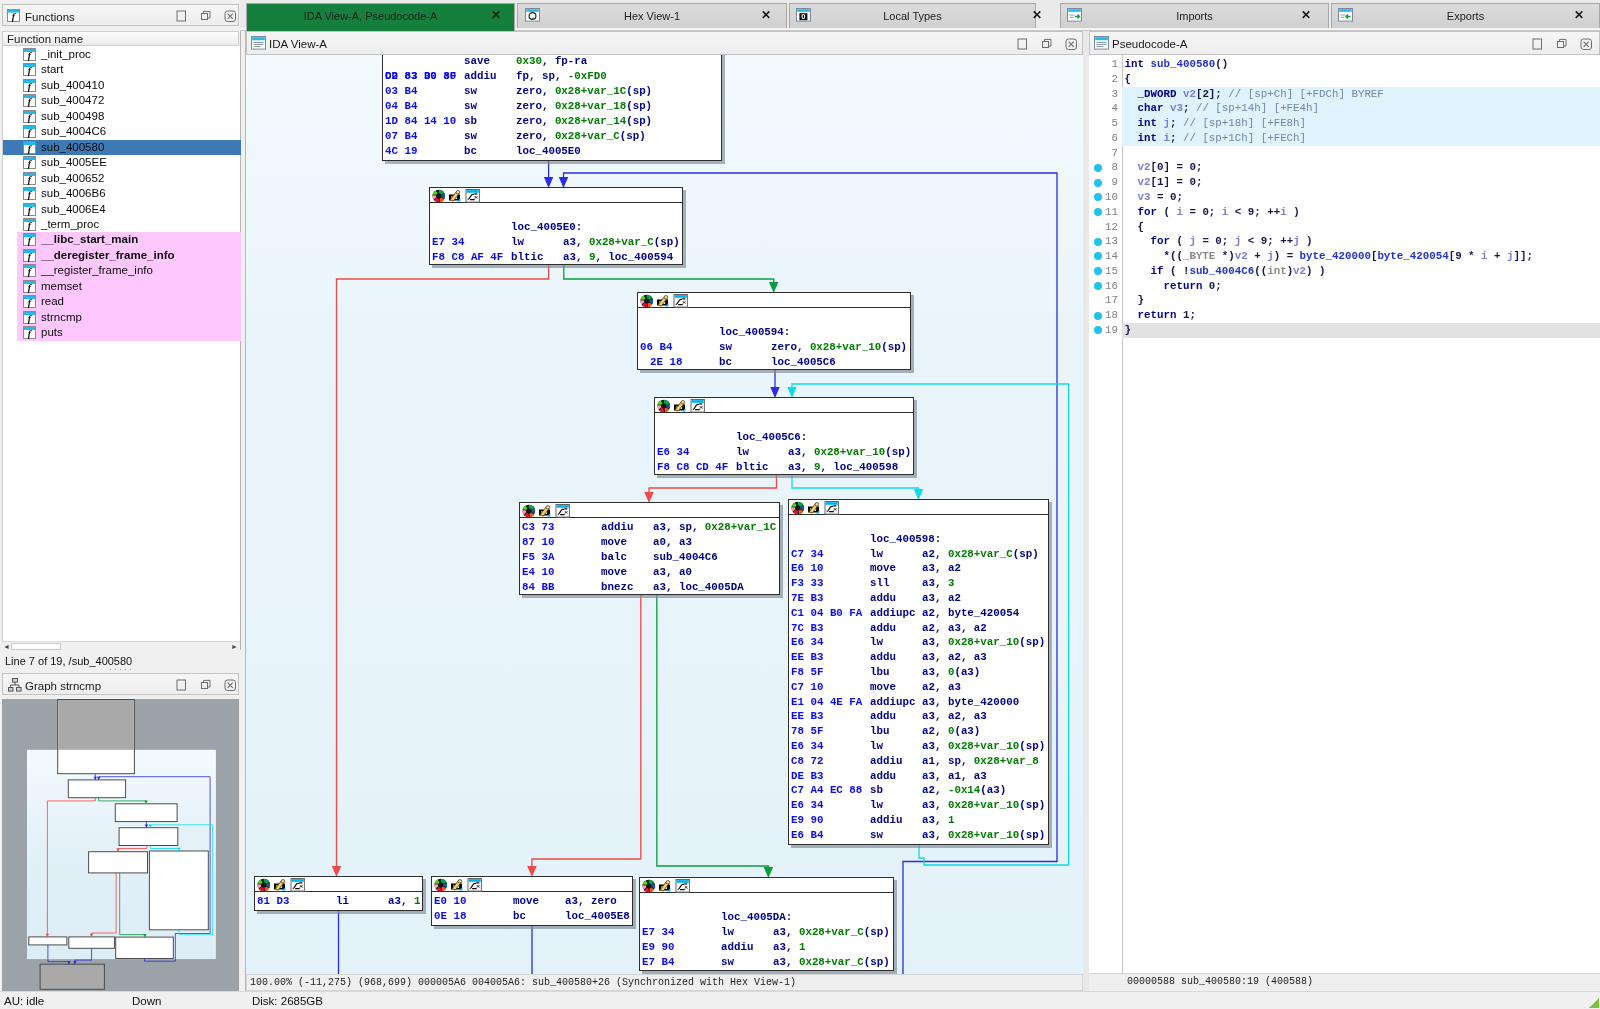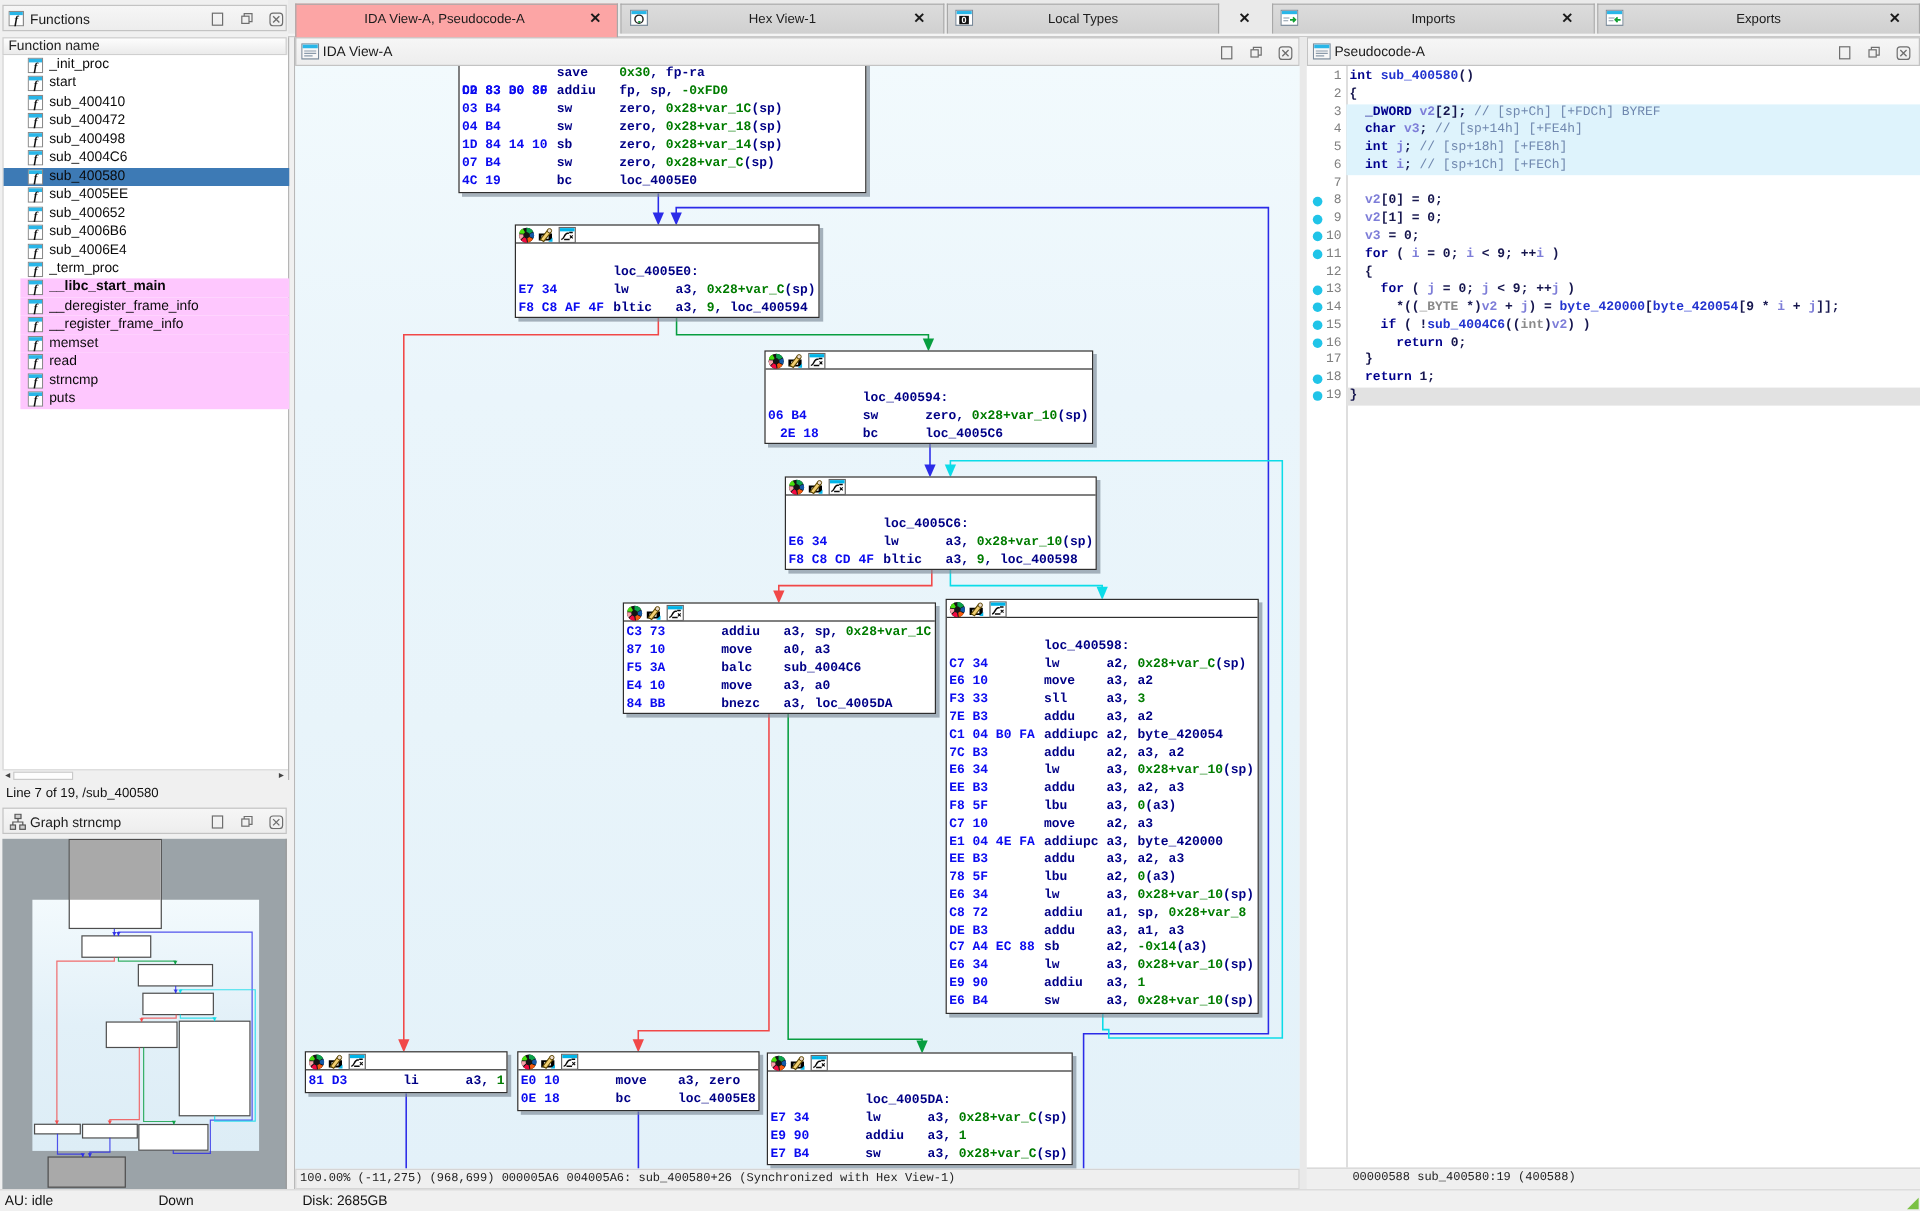--- a/index.html
+++ b/index.html
@@ -1,18 +1,18 @@
 <!DOCTYPE html>
 <html><head><meta charset="utf-8"><style>
 *{margin:0;padding:0;box-sizing:border-box}
 html,body{width:1600px;height:1009px;overflow:hidden;background:#f0f0f0;font-family:"Liberation Sans",sans-serif;position:relative}
 
 #tabbar{position:absolute;left:240px;top:0;width:1360px;height:31px;background:#eaeaea;border-bottom:1px solid #c9c9c9}
 .tab{position:absolute;top:3px;height:25px;background:linear-gradient(#dcdcdc,#d0d0d0);border:1px solid #a8a8a8;border-bottom:none}
-.tab.act{background:#fca5a5;height:28px;z-index:2;border-bottom:none}
+.tab.act{background:#15803d;height:28px;z-index:2;border-bottom:none}
 .tlabel{position:absolute;top:6px;width:100%;text-align:center;font-size:11px;color:#1c1c1c}
 .tx{position:absolute;font-size:12px;font-weight:bold;color:#1a1a1a;top:4px}
 
 .tbar{position:absolute;top:31px;height:24px;background:linear-gradient(#f6f6f6,#ededed);border:1px solid #c3c3c3}
 .ttext{position:absolute;top:6px;font-size:11.5px;color:#1a1a1a}
 
 #funcs{position:absolute;left:0;top:0;width:240px;height:1009px;background:#f0f0f0}
 #ftitle{position:absolute;left:2px;top:4px;width:237px;height:22px;background:linear-gradient(#f6f6f6,#ededed);border:1px solid #c3c3c3}
 #fhead{position:absolute;left:2px;top:31px;width:237px;height:15px;background:linear-gradient(#fdfdfd,#ebebeb);border:1px solid #cfcfcf;font-size:11.5px;color:#222;padding-left:4px;line-height:14px}
 #flist{position:absolute;left:2px;top:46px;width:238px;height:595px;background:#fff;border-left:1px solid #cfcfcf}
@@ -51,21 +51,21 @@
 
 #sbar{position:absolute;left:0;top:991px;width:1600px;height:18px;background:#f0f0f0;border-top:1px solid #d8d8d8;font-size:11.5px;color:#111}
 </style></head><body>
 
 <div id="tabbar">
   <div style="position:absolute;left:0;top:28px;width:1360px;height:2px;background:#f4f4f4"></div>
   <div class="tab" style="left:277px;width:270px">
       <div class="tlabel">Hex View-1</div>
       <span class="tx" style="left:243px">✕</span>
     </div>
-  <div class="tab" style="left:549px;width:227px">
+  <div class="tab" style="left:549px;width:247px">
       <div class="tlabel">Local Types</div>
       <span class="tx" style="left:242px">✕</span>
     </div>
   <div class="tab" style="left:820px;width:269px">
       <div class="tlabel">Imports</div>
       <span class="tx" style="left:240px">✕</span>
     </div>
   <div class="tab" style="left:1091px;width:269px">
       <div class="tlabel">Exports</div>
       <span class="tx" style="left:242px">✕</span>
@@ -268,21 +268,21 @@
       </div>
       <div class="fname" style="top:186.40px;font-weight:bold;">__libc_start_main</div>
       <div class="frow" style="top:201.85px;background:#fec7fe;left:14px;width:224px;"></div>
       <div class="fico" style="top:201.85px">
         <svg width="13" height="13" viewBox="0 0 13 13" style="position:absolute;left:20px;top:1px">
           <rect x="0.5" y="0.5" width="12" height="12" fill="#fff" stroke="#8a8a8a"></rect>
           <rect x="1" y="1" width="11" height="3" fill="#29b6e8"></rect>
           <text x="6.5" y="11" font-family="Liberation Serif" font-style="italic" font-weight="bold" font-size="10" fill="#111" text-anchor="middle">f</text>
         </svg>
       </div>
-      <div class="fname" style="top:201.85px;">__deregister_frame_info</div>
+      <div class="fname" style="top:201.85px;font-weight:bold;">__deregister_frame_info</div>
       <div class="frow" style="top:217.30px;background:#fec7fe;left:14px;width:224px;"></div>
       <div class="fico" style="top:217.30px">
         <svg width="13" height="13" viewBox="0 0 13 13" style="position:absolute;left:20px;top:1px">
           <rect x="0.5" y="0.5" width="12" height="12" fill="#fff" stroke="#8a8a8a"></rect>
           <rect x="1" y="1" width="11" height="3" fill="#29b6e8"></rect>
           <text x="6.5" y="11" font-family="Liberation Serif" font-style="italic" font-weight="bold" font-size="10" fill="#111" text-anchor="middle">f</text>
         </svg>
       </div>
       <div class="fname" style="top:217.30px;">__register_frame_info</div>
       <div class="frow" style="top:232.75px;background:#fec7fe;left:14px;width:224px;"></div>

